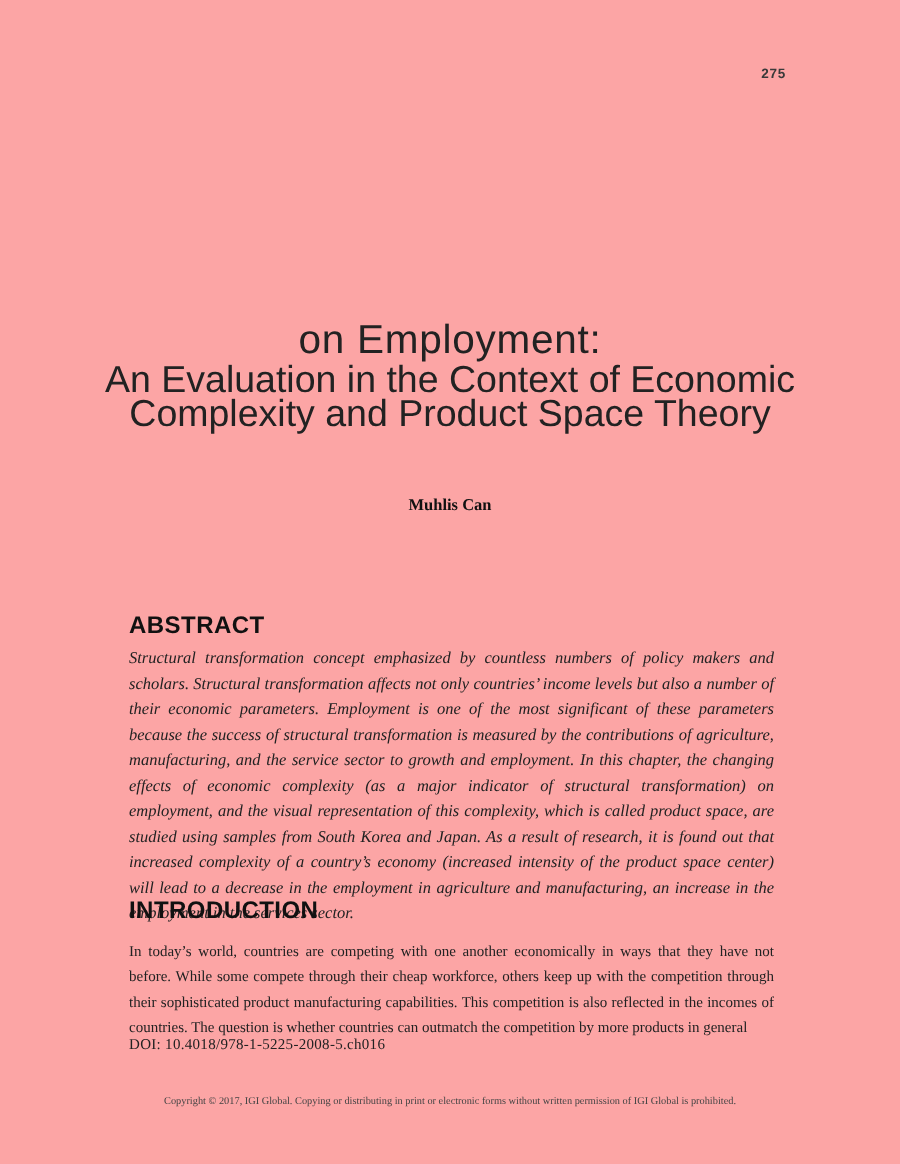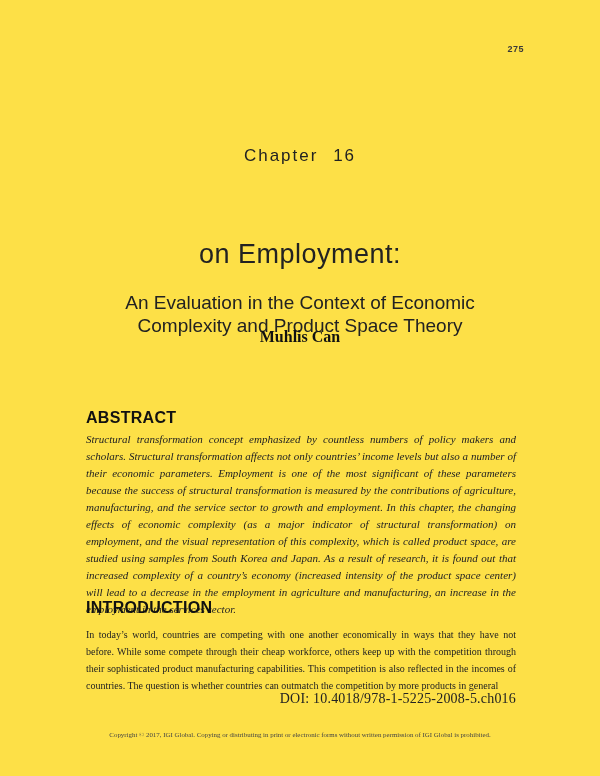--- a/index.html
+++ b/index.html
@@ -1,20 +1,20 @@
 <!DOCTYPE html>
 <html><head>
 <meta charset="utf-8">
 <style>
   * { margin:0; padding:0; box-sizing:border-box; }
   html,body { background:#fff; }
   .page {
     position:relative;
     width:600px; height:776px;
-    background:#fde047;
+    background:#fca5a5;
     font-family:"Liberation Serif", serif;
     color:#1a1a1a;
     overflow:hidden;
   }
   .page-number {
     position:absolute; top:44px; right:76px;
     font-family:"Liberation Sans", sans-serif;
     font-size:9px; font-weight:600; color:#3a3a3a;
     letter-spacing:0.5px;
   }
@@ -31,31 +31,31 @@
   .chapter-title {
     font-family:"Liberation Sans", sans-serif;
     font-weight:400;
     font-size:27px; line-height:32px;
     letter-spacing:0.5px;
     color:#222;
   }
   .chapter-subtitle {
     font-family:"Liberation Sans", sans-serif;
     font-weight:400;
-    font-size:19px; line-height:23px;
+    font-size:25px; line-height:23px;
     color:#222;
-    margin-top:21px;
+    margin-top:0;
   }
   .authors-block {
     position:absolute; top:330px; left:0; right:0;
     text-align:center;
   }
   .author-group { margin-bottom:11px; }
   .author-name {
-    font-weight:bold; font-size:16px; line-height:14px; color:#111;
+    font-weight:bold; font-size:11px; line-height:14px; color:#111;
   }
   .author-affiliation {
     font-style:italic; font-size:11px; line-height:14px; color:#222;
   }
   .content { position:absolute; left:86px; width:430px; }
   .section-heading {
     font-family:"Liberation Sans", sans-serif;
     font-weight:bold; font-size:16px; letter-spacing:0.3px;
     color:#111;
   }
@@ -69,39 +69,37 @@
   }
   .intro-heading { top:599px; }
   .intro-body {
     top:626px;
     font-size:10px; line-height:17px;
     text-align:justify;
     color:#222;
   }
   .doi-line {
     top:691px;
-    font-size:14px; color:#222;
+    font-size:10px; color:#222;
     letter-spacing:0.2px;
-    text-align:right;
   }
   .copyright-footer {
     position:absolute; top:731px; left:0; right:0;
     text-align:center;
     font-size:6.9px; color:#444;
   }
 </style>
 </head>
 <body>
 
 <div class="page">
 
   <div class="page-number">275</div>
 
   <div class="header-block">
-    <div class="chapter-label">Chapter 16</div>
     <div class="chapter-title">
       <br>
       <br>
       <span>on Employment:</span>
     </div>
     <div class="chapter-subtitle">
       <span>An Evaluation in the Context of Economic</span><br>
       <span>Complexity and Product Space Theory</span>
     </div>
   </div>

